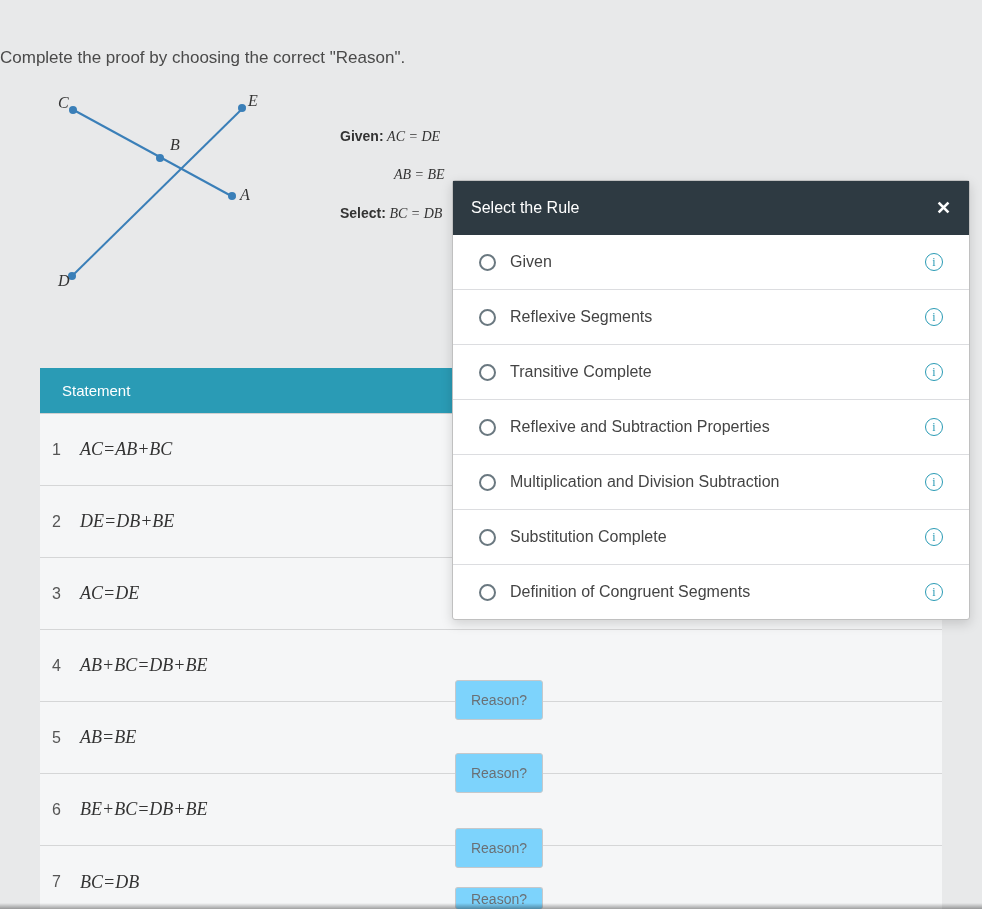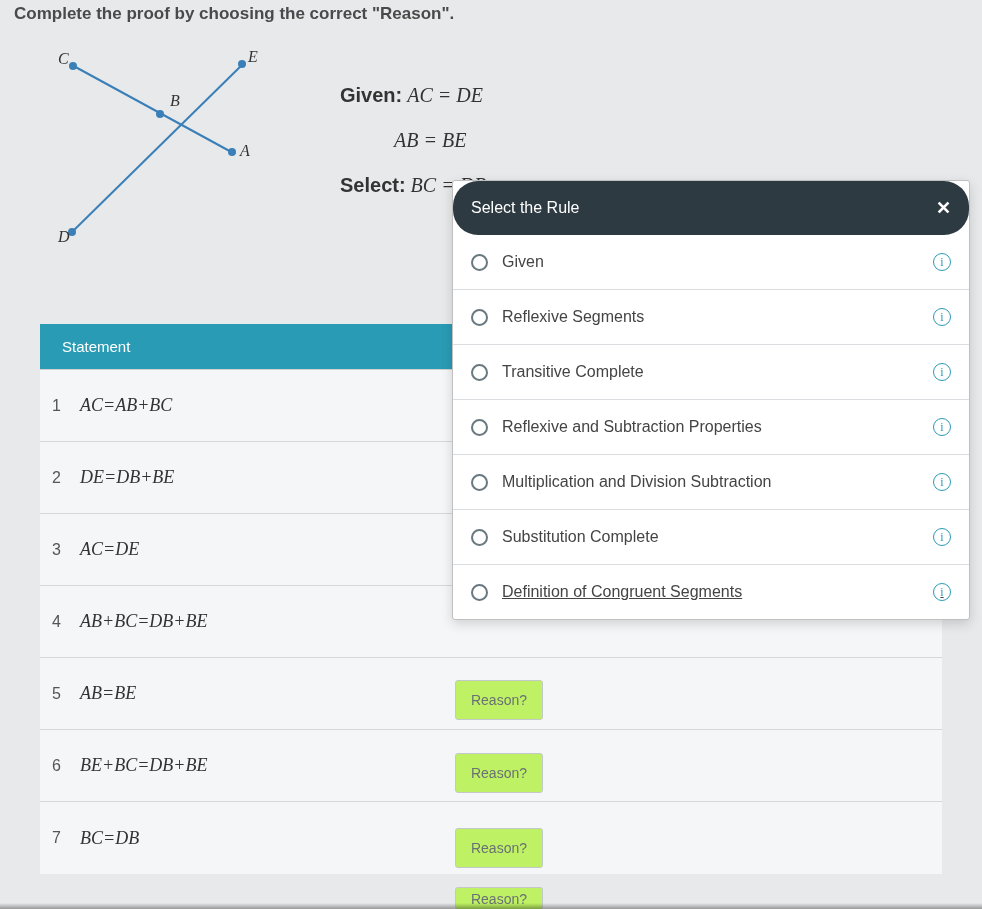--- a/index.html
+++ b/index.html
@@ -7,23 +7,24 @@
       font-family: -apple-system, BlinkMacSystemFont, "Segoe UI", Arial, sans-serif;
       background: #e8e9ea;
       width: 982px;
       height: 909px;
       overflow: hidden;
       position: relative;
       color: #333;
     }
     .instruction {
       font-size: 17px;
-      font-weight: 700;
+      font-weight: 400;
       color: #4a4a4a;
-      padding: 4px 0 0 14px;
+      padding: 4px 0 0 0;
+      margin-top: 44px;
     }
     .top-area {
       display: flex;
       gap: 40px;
       padding: 20px 0 0 40px;
     }
     .diagram {
       width: 260px;
       height: 200px;
       position: relative;
@@ -31,21 +32,21 @@
     .diagram svg { width: 100%; height: 100%; }
     .diagram text {
       font-family: Georgia, serif;
       font-style: italic;
       font-size: 16px;
       fill: #333;
     }
     .given-block {
       padding-top: 40px;
       font-family: Georgia, serif;
-      font-size: 20px;
+      font-size: 14px;
       color: #333;
     }
     .given-block .row { margin-bottom: 22px; }
     .given-block .label { font-weight: 600; font-family: -apple-system, Arial, sans-serif; }
     .it { font-style: italic; font-family: Georgia, serif; }
 
     .table-wrap {
       margin: 80px 40px 0 40px;
     }
     .stmt-header {
@@ -72,21 +73,21 @@
       font-family: -apple-system, Arial, sans-serif;
       color: #555;
       width: 28px;
       font-size: 16px;
     }
     .reason-btn {
       position: absolute;
       left: 455px;
       width: 88px;
       height: 40px;
-      background: #bef264;
+      background: #7dd3fc;
       border: 1px solid #c5c8cb;
       border-radius: 3px;
       font-size: 14px;
       color: #6a7075;
       display: flex;
       align-items: center;
       justify-content: center;
       cursor: pointer;
       font-family: -apple-system, Arial, sans-serif;
       font-style: normal;
@@ -108,36 +109,35 @@
       box-shadow: 0 4px 12px rgba(0,0,0,0.15);
     }
     .popup-header {
       background: #2e3a42;
       color: #fff;
       padding: 16px 18px;
       font-size: 16px;
       display: flex;
       justify-content: space-between;
       align-items: center;
-      border-radius: 25px;
     }
     .popup-header .close-icon {
       font-size: 18px;
       cursor: pointer;
       font-weight: bold;
     }
     .popup-row {
       display: flex;
       align-items: center;
-      padding: 18px 18px;
+      padding: 18px 26px;
       border-bottom: 1px solid #dcdde0;
       font-size: 16px;
       color: #444;
     }
-    .popup-row:last-child { border-bottom: none; text-decoration: underline; }
+    .popup-row:last-child { border-bottom: none; }
     .radio-circle {
       width: 17px;
       height: 17px;
       border: 2px solid #6a7880;
       border-radius: 50%;
       margin-right: 14px;
       flex-shrink: 0;
     }
     .info-icon {
       margin-left: auto;

